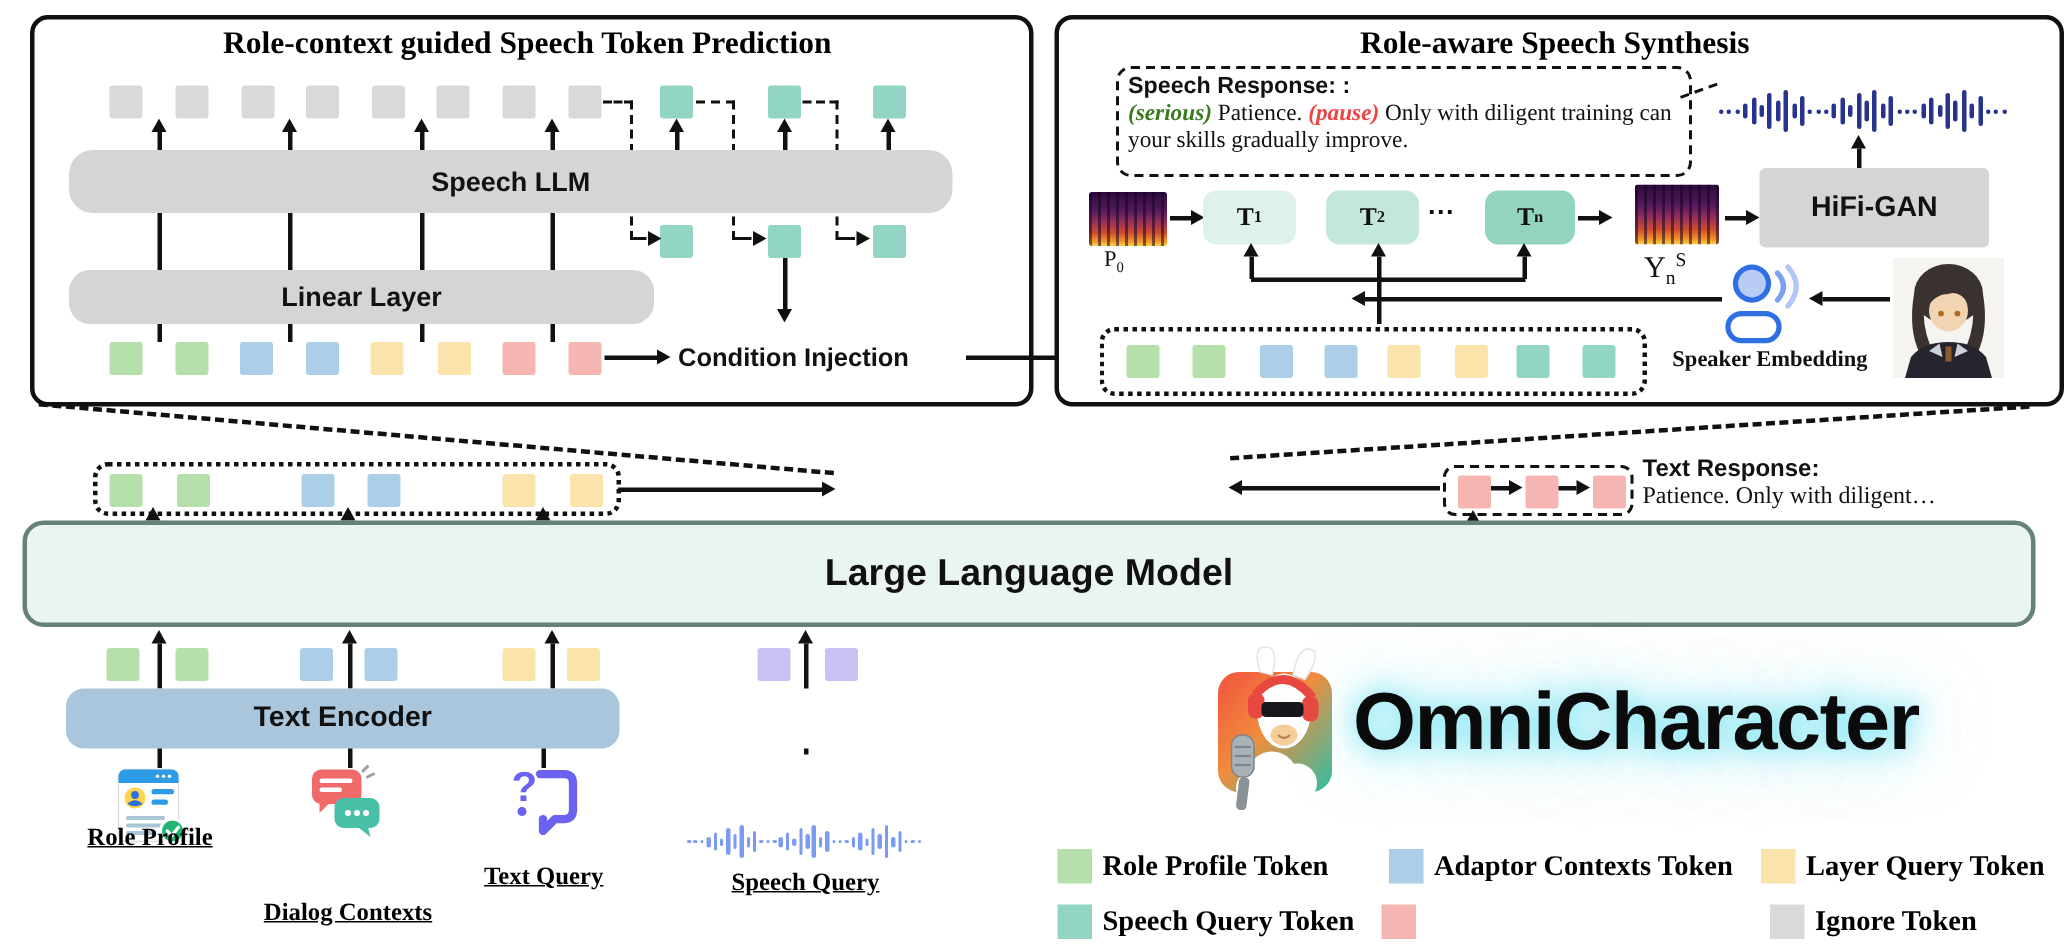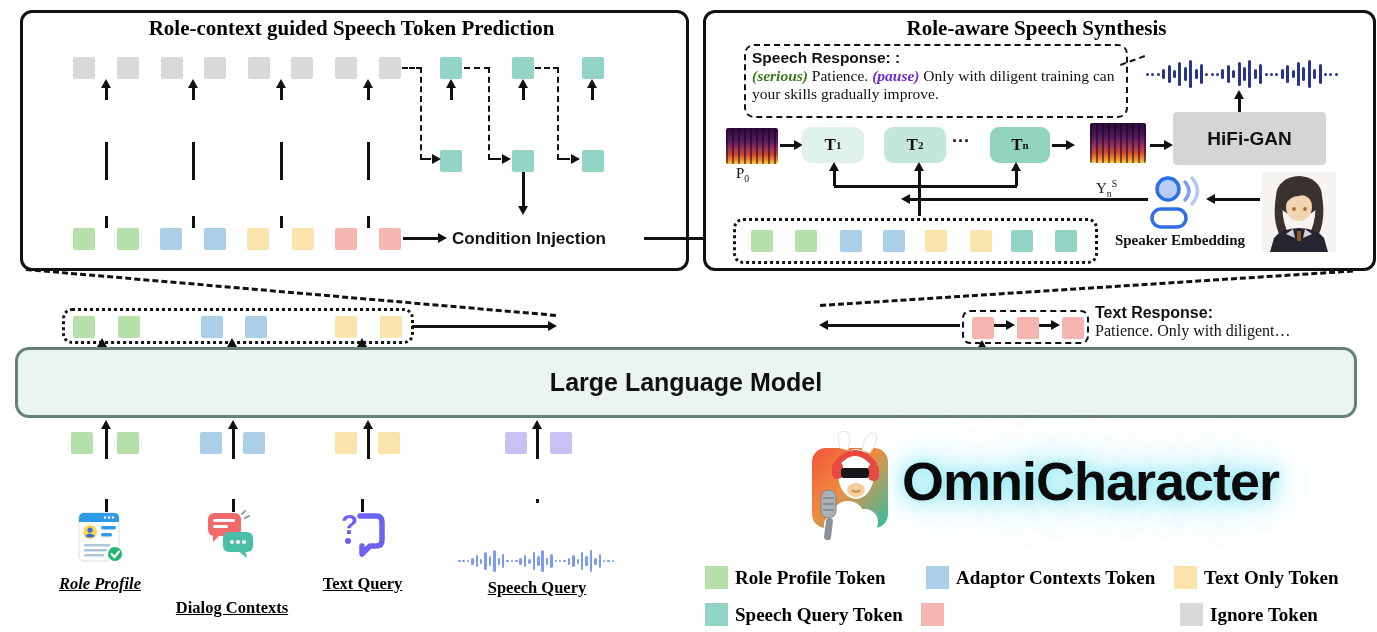--- a/index.html
+++ b/index.html
@@ -100,47 +100,53 @@
   <div class="elb" style="left:402px;top:67px;width:18px;height:91px;"></div>
   <div class="dstub" style="left:421px;top:158px;width:10px;"></div>
     <div class="tri-r" style="left:432px;top:154px;"></div>
   <div class="elb" style="left:464px;top:67px;width:24px;height:91px;"></div>
   <div class="dstub" style="left:489px;top:158px;width:12px;"></div>
     <div class="tri-r" style="left:502px;top:154px;"></div>
   <div class="elb" style="left:535px;top:67px;width:22px;height:91px;"></div>
   <div class="dstub" style="left:558px;top:158px;width:12px;"></div>
     <div class="tri-r" style="left:571px;top:154px;"></div>
 
+  <div class="bar" style="left:46px;top:100px;width:589px;height:42px;font-size:18px;">
+      <span>Speech LLM</span>
+    </div>
 
   <div class="vl" style="left:105px;top:142px;height:38px;"></div>
   <div class="vl" style="left:192px;top:142px;height:38px;"></div>
   <div class="vl" style="left:280px;top:142px;height:38px;"></div>
   <div class="vl" style="left:367px;top:142px;height:38px;"></div>
 
+  <div class="bar" style="left:46px;top:180px;width:390px;height:36px;font-size:18px;border-radius:14px;">
+      <span>Linear Layer</span>
+    </div>
 
   <div class="vl" style="left:105px;top:216px;height:12px;"></div>
   <div class="vl" style="left:192px;top:216px;height:12px;"></div>
   <div class="vl" style="left:280px;top:216px;height:12px;"></div>
   <div class="vl" style="left:367px;top:216px;height:12px;"></div>
 
   <div class="vl" style="left:522px;top:172px;height:34px;"></div>
     <div class="tri-d" style="left:518px;top:206px;"></div>
 
   <div class="hl" style="left:403px;top:237px;width:35px;"></div>
     <div class="tri-r" style="left:438px;top:233px;"></div>
   <div class="abs" style="left:452px;top:229px;font-weight:bold;font-size:17px;">Condition Injection</div>
   <div class="hl" style="left:644px;top:237px;width:85px;"></div>
     <div class="tri-r" style="left:729px;top:233px;"></div>
 
   <div class="panel" style="left:703px;top:10px;width:667px;height:255px;"></div>
   <div class="ptitle" style="left:703px;top:16px;width:667px;">Role-aware Speech Synthesis</div>
 
   <div class="dashbox" style="left:744px;top:44px;width:368px;height:64px;padding:3px 6px;">
     <div style="font-weight:bold;font-size:15.5px;">Speech Response: :</div>
-    <div class="serif" style="font-size:15.5px;line-height:1.15;"><span style="color:#3a7a1f;font-weight:bold;font-style:italic;">(serious)</span><span> Patience. </span><span style="color:#6d28d9;font-weight:bold;font-style:italic;">(pause)</span><span> Only with diligent training can your skills gradually improve.</span></div>
+    <div class="serif" style="font-size:15.5px;line-height:1.15;"><span style="color:#3a7a1f;font-weight:bold;font-style:italic;">(serious)</span><span> Patience. </span><span style="color:#ef4444;font-weight:bold;font-style:italic;">(pause)</span><span> Only with diligent training can your skills gradually improve.</span></div>
   </div>
 
   <div class="dstub" style="left:1120px;top:64px;width:26px;transform:rotate(-20deg);transform-origin:0 0;"></div>
   <div class="wave" style="left: 1146px; top: 58px; height: 32px; gap: 2.4px;">
       <span style="flex: 0 0 auto; background: rgb(40, 52, 140); width: 3px; height: 3px; border-radius: 50%;"></span>
       <span style="flex: 0 0 auto; background: rgb(40, 52, 140); width: 3px; height: 3px; border-radius: 50%;"></span>
       <span style="flex: 0 0 auto; background: rgb(40, 52, 140); width: 3px; height: 3px; border-radius: 50%;"></span>
       <span style="flex: 0 0 auto; background: rgb(40, 52, 140); width: 3px; height: 10px; border-radius: 2px;"></span>
       <span style="flex: 0 0 auto; background: rgb(40, 52, 140); width: 3px; height: 18px; border-radius: 2px;"></span>
       <span style="flex: 0 0 auto; background: rgb(40, 52, 140); width: 3px; height: 8px; border-radius: 2px;"></span>
@@ -193,21 +199,21 @@
     </div>
   <div class="abs" style="left:952px;top:131px;font-size:18px;font-weight:bold;">···</div>
   <div class="tbox" style="left:990px;top:127px;width:60px;background:#92d4c0;">
       <span>T</span>
       <sub>n</sub>
     </div>
 
   <div class="hl" style="left:1052px;top:144px;width:14px;"></div>
     <div class="tri-r" style="left:1066px;top:140px;"></div>
   <div class="spect" style="left:1090px;top:123px;width:56px;height:40px;"></div>
-  <div class="serif abs" style="left:1096px;top:178px;font-size:15px;"><span>Y</span><sub>n</sub><sup>S</sup></div>
+  <div class="serif abs" style="left:1096px;top:165px;font-size:20px;"><span>Y</span><sub>n</sub><sup>S</sup></div>
   <div class="hl" style="left:1150px;top:144px;width:14px;"></div>
     <div class="tri-r" style="left:1164px;top:140px;"></div>
 
   <div class="bar" style="left:1173px;top:112px;width:153px;height:53px;font-size:19px;border-radius:4px;">
       <span>HiFi-GAN</span>
     </div>
 
   <div class="hl" style="left:834px;top:185px;width:183px;"></div>
   <div class="tri-u" style="left:829px;top:162px;"></div>
     <div class="vl" style="left:833px;top:171px;height:15px;"></div>
@@ -308,20 +314,23 @@
 
   <div class="tri-u" style="left:101px;top:420px;"></div>
     <div class="vl" style="left:105px;top:429px;height:30px;"></div>
   <div class="tri-u" style="left:228px;top:420px;"></div>
     <div class="vl" style="left:232px;top:429px;height:30px;"></div>
   <div class="tri-u" style="left:363px;top:420px;"></div>
     <div class="vl" style="left:367px;top:429px;height:30px;"></div>
   <div class="tri-u" style="left:532px;top:420px;"></div>
     <div class="vl" style="left:536px;top:429px;height:30px;"></div>
 
+  <div class="bar" style="left:44px;top:459px;width:369px;height:40px;background:#a9c6dc;font-size:19px;border-radius:12px;">
+      <span>Text Encoder</span>
+    </div>
   <div class="vl" style="left:536px;top:499px;height:4px;"></div>
 
   <div class="vl" style="left:105px;top:499px;height:13px;"></div>
   <div class="vl" style="left:232px;top:499px;height:13px;"></div>
   <div class="vl" style="left:361px;top:499px;height:13px;"></div>
 
   <svg class="abs" style="left:78px;top:512px;" width="46" height="52" viewBox="0 0 46 52">
     <rect x="1" y="1" width="40" height="48" rx="5" fill="#fff" stroke="#dcdcdc"></rect>
     <path d="M1,6 Q1,1 6,1 H36 Q41,1 41,6 V10 H1 Z" fill="#2e9be6"></path>
     <circle cx="31" cy="5.5" r="1.2" fill="#fff"></circle>
@@ -390,21 +399,21 @@
       <span style="flex: 0 0 auto; background: rgb(123, 155, 242); width: 2.5px; height: 18px; border-radius: 2px;"></span>
       <span style="flex: 0 0 auto; background: rgb(123, 155, 242); width: 2.5px; height: 10px; border-radius: 2px;"></span>
       <span style="flex: 0 0 auto; background: rgb(123, 155, 242); width: 2.5px; height: 22px; border-radius: 2px;"></span>
       <span style="flex: 0 0 auto; background: rgb(123, 155, 242); width: 2.5px; height: 7px; border-radius: 2px;"></span>
       <span style="flex: 0 0 auto; background: rgb(123, 155, 242); width: 2.5px; height: 14px; border-radius: 2px;"></span>
       <span style="flex: 0 0 auto; background: rgb(123, 155, 242); width: 2.5px; height: 2.5px; border-radius: 50%;"></span>
       <span style="flex: 0 0 auto; background: rgb(123, 155, 242); width: 2.5px; height: 2.5px; border-radius: 50%;"></span>
       <span style="flex: 0 0 auto; background: rgb(123, 155, 242); width: 2.5px; height: 2.5px; border-radius: 50%;"></span>
     </div>
 
-  <div class="ulabel" style="left:40px;top:574px;width:120px;font-style:italic;">Role Profile</div>
+  <div class="ulabel" style="left:40px;top:548px;width:120px;">Role Profile</div>
   <div class="ulabel" style="left:158px;top:598px;width:148px;">Dialog Contexts</div>
   <div class="ulabel" style="left:300px;top:574px;width:125px;">Text Query</div>
   <div class="ulabel" style="left:467px;top:578px;width:140px;">Speech Query</div>
 
   <svg class="abs" style="left:806px;top:426px;" width="88" height="124" viewBox="0 0 88 124">
     <defs>
         <linearGradient id="lg1" x1="0" y1="0" x2="1" y2="1">
       <stop offset="0" stop-color="#f2533d"></stop>
           <stop offset="0.45" stop-color="#ef8d3d"></stop>
           <stop offset="1" stop-color="#2ebfa5"></stop>
@@ -429,20 +438,20 @@
     <line x1="17" y1="84" x2="28" y2="84" stroke="#7e868c" stroke-width="1.5"></line>
     <rect x="19" y="92" width="7" height="22" rx="3" fill="#8a9298" transform="rotate(7 22 103)"></rect>
   </svg>
   <div id="omni-title">OmniCharacter</div>
 
   <div class="legend-sq" style="left: 705px; top: 566px; background: rgb(182, 224, 170);"></div>
   <div class="legend-lb" style="left:735px;top:567px;">Role Profile Token</div>
   <div class="legend-sq" style="left: 926px; top: 566px; background: rgb(171, 207, 232);"></div>
   <div class="legend-lb" style="left:956px;top:567px;">Adaptor Contexts Token</div>
   <div class="legend-sq" style="left: 1174px; top: 566px; background: rgb(251, 227, 172);"></div>
-  <div class="legend-lb" style="left:1204px;top:567px;">Text Only Token</div>
+  <div class="legend-lb" style="left:1204px;top:567px;">Layer Query Token</div>
   <div class="legend-sq" style="left: 705px; top: 603px; background: rgb(147, 213, 196);"></div>
   <div class="legend-lb" style="left:735px;top:604px;">Speech Query Token</div>
   <div class="legend-sq" style="left: 921px; top: 603px; background: rgb(245, 181, 177);"></div>
   <div class="legend-sq" style="left: 1180px; top: 603px; background: rgb(217, 217, 217);"></div>
   <div class="legend-lb" style="left:1210px;top:604px;">Ignore Token</div>
 
 </div>
 
 </body></html>

